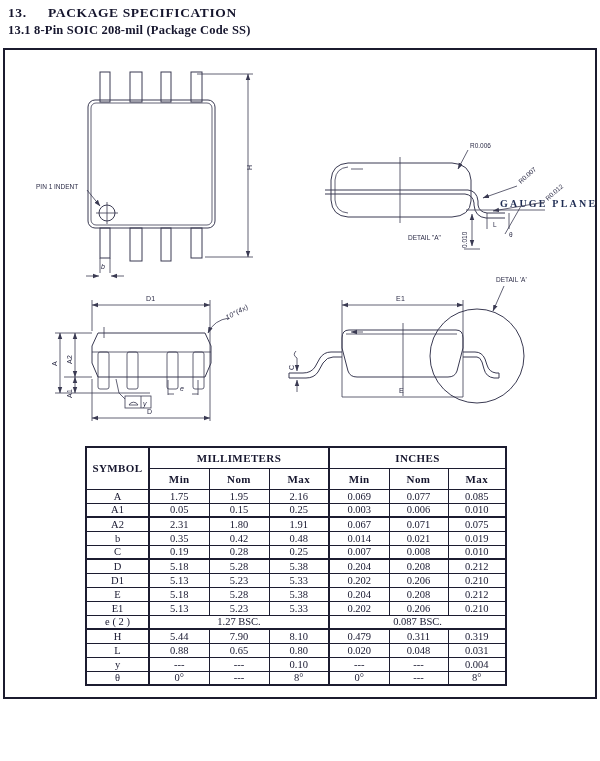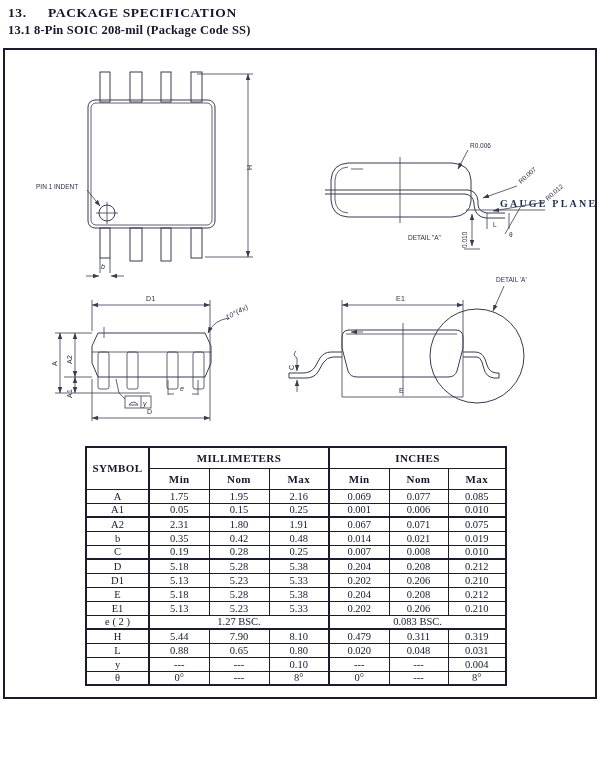--- a/index.html
+++ b/index.html
@@ -224,21 +224,21 @@
         <td class="b-r2">2.16</td>
         <td>0.069</td>
         <td>0.077</td>
         <td>0.085</td>
       </tr>
       <tr class="grp">
         <td class="b-r2">A1</td>
         <td>0.05</td>
         <td>0.15</td>
         <td class="b-r2">0.25</td>
-        <td>0.001</td>
+        <td>0.003</td>
         <td>0.006</td>
         <td>0.010</td>
       </tr>
       <tr>
         <td class="b-r2">A2</td>
         <td>2.31</td>
         <td>1.80</td>
         <td class="b-r2">1.91</td>
         <td>0.067</td>
         <td>0.071</td>
@@ -294,21 +294,21 @@
         <td>5.13</td>
         <td>5.23</td>
         <td class="b-r2">5.33</td>
         <td>0.202</td>
         <td>0.206</td>
         <td>0.210</td>
       </tr>
       <tr class="grp">
         <td class="b-r2">e ( 2 )</td>
         <td colspan="3" class="b-r2">1.27 BSC.</td>
-        <td colspan="3">0.083 BSC.</td>
+        <td colspan="3">0.087 BSC.</td>
       </tr>
       <tr>
         <td class="b-r2">H</td>
         <td>5.44</td>
         <td>7.90</td>
         <td class="b-r2">8.10</td>
         <td>0.479</td>
         <td>0.311</td>
         <td>0.319</td>
       </tr>

